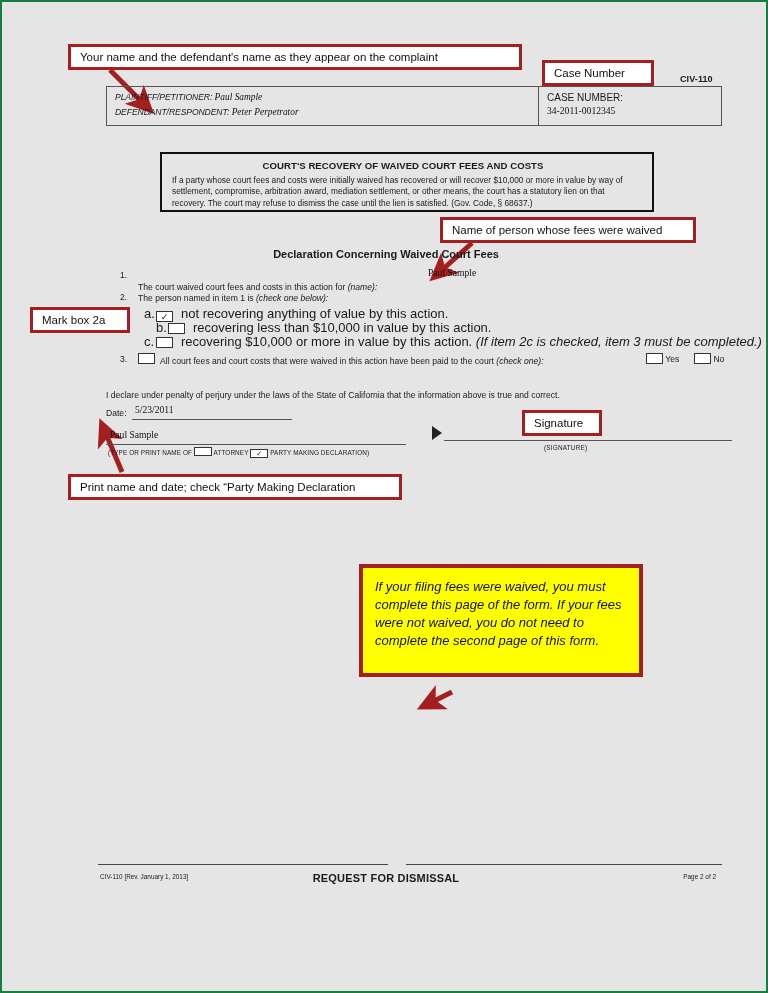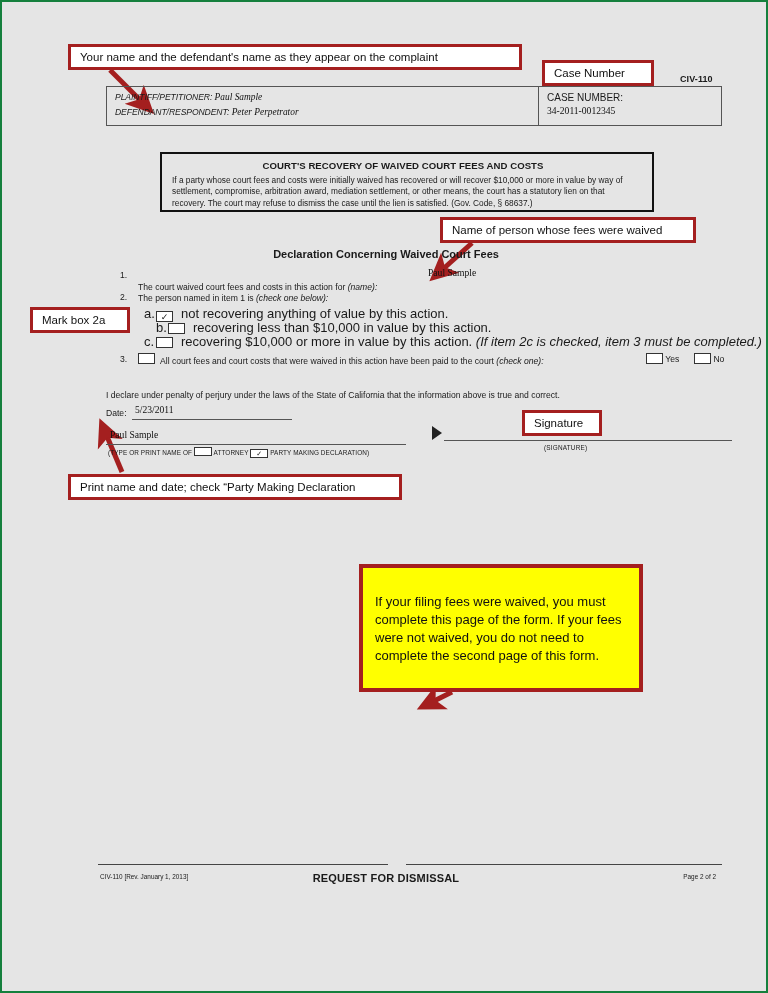--- a/index.html
+++ b/index.html
@@ -197,27 +197,28 @@
   #callout-case  { left: 540px; top: 58px;  width: 112px; height: 26px; }
   #callout-whose { left: 438px; top: 215px; width: 256px; height: 26px; }
   #callout-2a    { left: 28px;  top: 305px; width: 100px; height: 26px; }
   #callout-sig   { left: 520px; top: 408px; width: 80px;  height: 26px; }
   #callout-print { left: 66px;  top: 472px; width: 334px; height: 26px; }
 
   
   #yellow-note {
     position: absolute;
     left: 357px; top: 562px;
-    width: 284px; height: 128px;
+    width: 284px; height: 113px;
     background: #ffff00;
     border: 4px solid #a41f1f;
-    padding: 25px 12px;
+    padding: 10px 12px;
     font-size: 13px;
     line-height: 18px;
     color: #111;
+    font-style: italic;
   }
 
   
   #arrows {
     position: absolute; left:0; top:0;
     width: 768px; height: 993px;
     pointer-events: none;
   }
 </style>
 </head>

